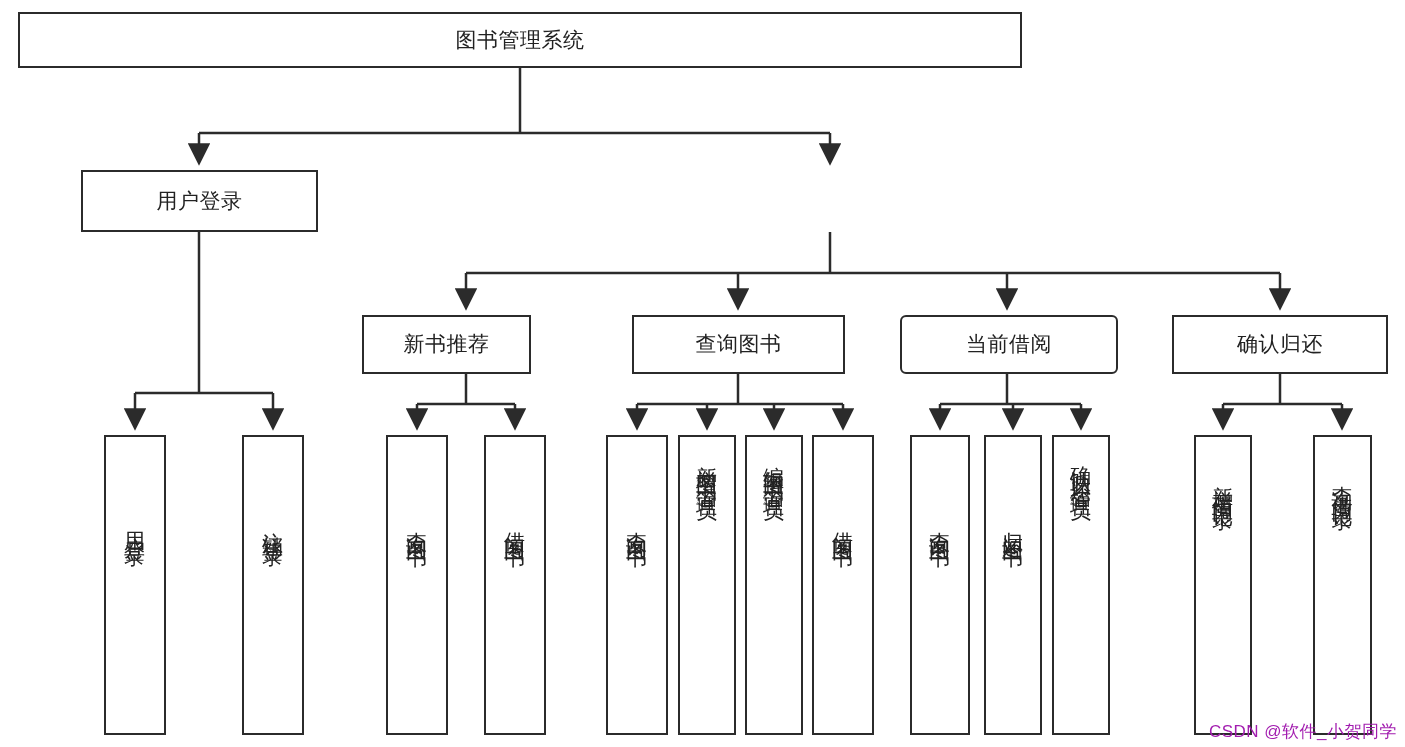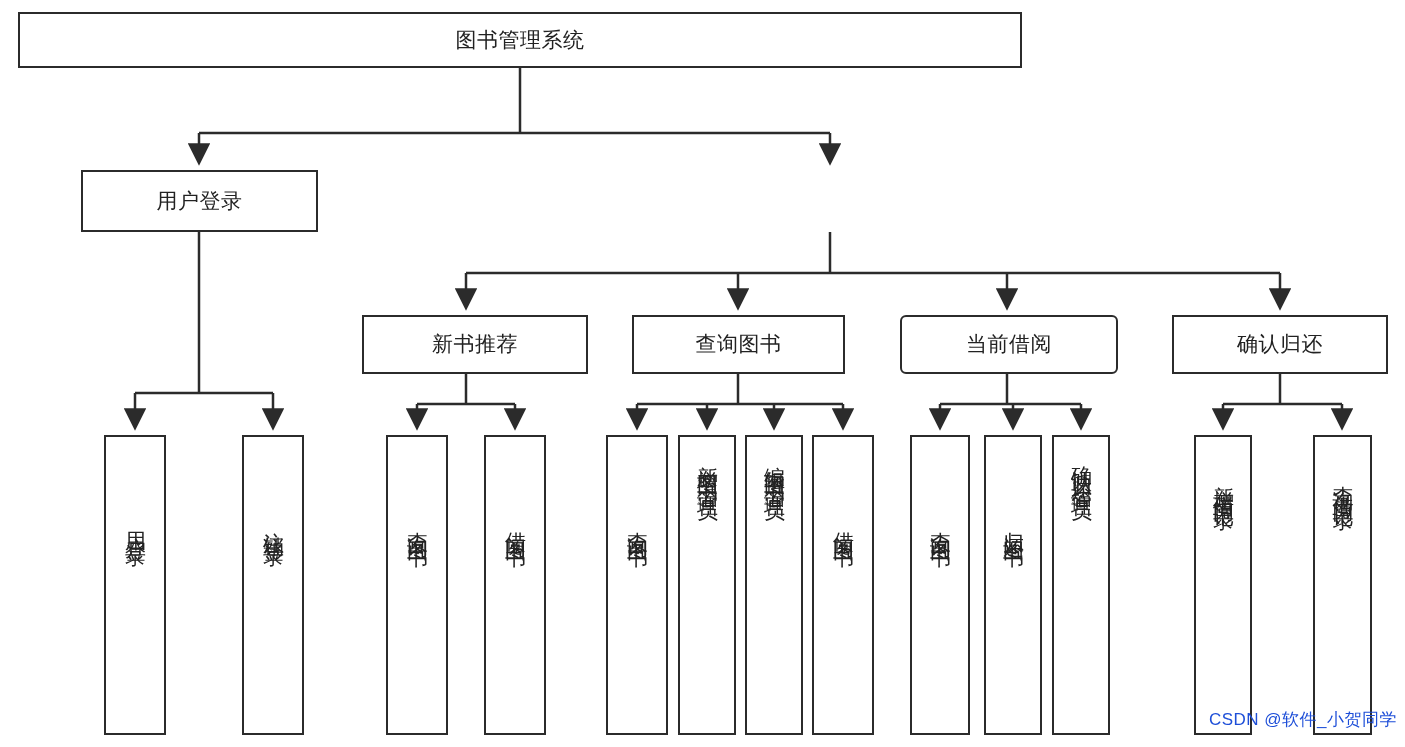--- a/index.html
+++ b/index.html
@@ -35,21 +35,20 @@
     justify-content: center;
     z-index: 3;
   }
   .node-label {
     color: #222222;
     font-size: 21px;
     line-height: 1.15;
     letter-spacing: 0.5px;
     white-space: nowrap;
     text-align: left;
-    font-family: Liberation Serif, serif;
   }
   .node.vertical {
     align-items: flex-start;
     padding-top: 10px;
   }
   .node.vertical .node-label {
     writing-mode: vertical-rl;
     text-orientation: upright;
     -webkit-writing-mode: vertical-rl;
     font-size: 21px;
@@ -62,23 +61,23 @@
   }
   .node.vertical.top .node-label {
     margin-top: 2px;
   }
   .node.vertical.upper .node-label {
     margin-top: 22px;
   }
   #watermark {
     position: absolute;
     right: 8px;
-    bottom: 16px;
+    bottom: 4px;
     font-size: 17px;
-    color: #1d4ed8;
+    color: #a21caf;
     letter-spacing: 0.5px;
     z-index: 9;
     white-space: nowrap;
     pointer-events: none;
   }
 </style>
 </head>
 <body>
 
 <div id="canvas">
@@ -149,21 +148,21 @@
   </svg>
 
   <div class="node" id="n-root" style="left: 18px; top: 12px; width: 1004px; height: 56px;">
     <span class="node-label">图书管理系统</span>
   </div>
 
   <div class="node" id="n-l2-0" style="left: 81px; top: 170px; width: 237px; height: 62px;">
     <span class="node-label">用户登录</span>
   </div>
 
-  <div class="node" id="n-l3-0" style="left: 362px; top: 315px; width: 226px; height: 59px;">
+  <div class="node" id="n-l3-0" style="left: 362px; top: 315px; width: 169px; height: 59px;">
     <span class="node-label">新书推荐</span>
   </div>
   <div class="node" id="n-l3-1" style="left: 632px; top: 315px; width: 213px; height: 59px;">
     <span class="node-label">查询图书</span>
   </div>
   <div class="node" id="n-l3-2" style="left: 900px; top: 315px; width: 218px; height: 59px; border-radius: 6px;">
     <span class="node-label">当前借阅</span>
   </div>
   <div class="node" id="n-l3-3" style="left: 1172px; top: 315px; width: 216px; height: 59px;">
     <span class="node-label">确认归还</span>

